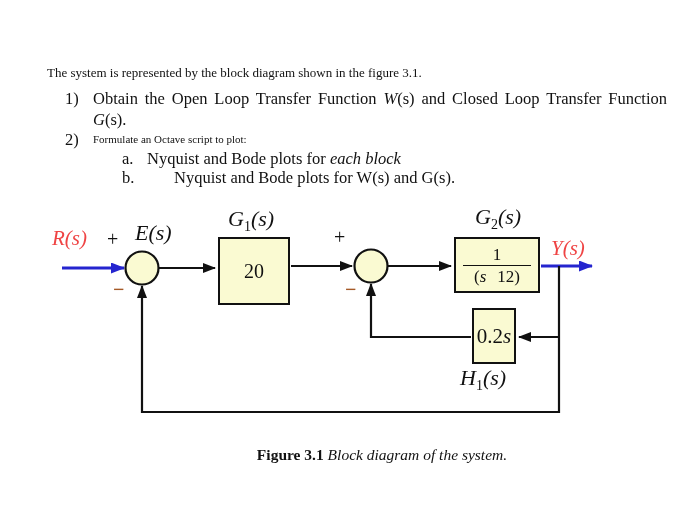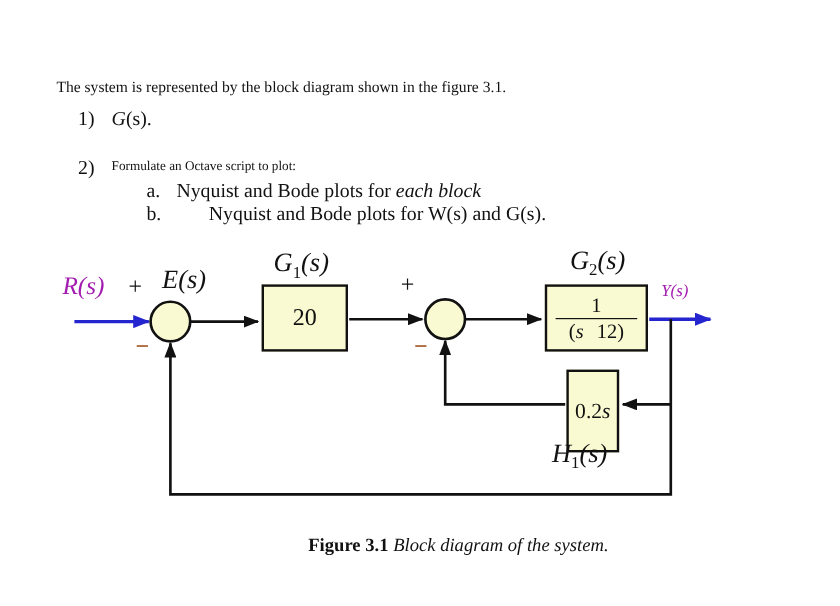--- a/index.html
+++ b/index.html
@@ -15,43 +15,44 @@
   .item1-body{left:93px;top:88px;width:574px;font-size:16.5px;line-height:21px;}
   .just{text-align:justify;text-align-last:justify;}
   .item2-body{left:93px;top:129px;font-size:11px;line-height:21px;}
   .suba-body,.subb-body{font-size:16.5px;line-height:21px;}
   
   svg.wires{left:0;top:0;}
   .block{
     box-sizing:border-box;background:#FAFAD2;border:2.5px solid #111;
     display:flex;align-items:center;justify-content:center;text-align:center;
   }
-  .g1-block{left:218px;top:237px;width:72px;height:56px;font-size:20px;}
+  .g1-block{left:218px;top:237px;width:72px;height:68px;font-size:20px;}
   .g2-block{left:454px;top:237px;width:86px;height:56px;flex-direction:column;font-size:17px;line-height:19px;}
-  .h1-block{left:472px;top:308px;width:44px;height:69px;font-size:18px;}
+  .h1-block{left:472px;top:308px;width:44px;height:56px;font-size:21px;}
   .frac-bar{width:68px;border-top:1.7px solid #111;margin:1px auto;}
   .den-gap{display:inline-block;width:11px;}
   .lbl{font-size:22px;font-style:italic;white-space:nowrap;}
   .lbl sub{font-size:14px;font-style:normal;}
-  .blue{color:#a21caf;}
+  .blue{color:#ef4444;}
   .sign{font-size:20px;font-style:normal;}
   .minus{color:#a55a28;font-size:20px;font-weight:bold;}
   .caption{left:382px;top:446px;transform:translateX(-50%);font-size:15.5px;white-space:nowrap;}
   .caption .cap-b{font-weight:bold;}
   .caption .cap-i{font-style:italic;}
 </style>
 </head>
 <body>
 
 <div class="page">
 
   <div class="abs intro">The system is represented by the block diagram shown in the figure 3.1.</div>
 
   <div class="abs marker" style="left:65px;top:88px;">1)</div>
   <div class="abs item1-body">
+    <div class="just"><span>Obtain the Open Loop Transfer Function </span><i>W</i><span>(s) and Closed Loop Transfer Function</span></div>
     <div><i>G</i><span>(s).</span></div>
   </div>
 
   <div class="abs marker" style="left:65px;top:129px;">2)</div>
   <div class="abs item2-body">Formulate an Octave script to plot:</div>
 
   <div class="abs marker" style="left:122px;top:148px;">a.</div>
   <div class="abs suba-body" style="left:147px;top:148px;"><span>Nyquist and Bode plots for </span><i>each block</i></div>
 
   <div class="abs marker" style="left:122px;top:167px;">b.</div>
@@ -106,19 +107,19 @@
   <div class="abs lbl" style="left:135px;top:220px;">E(s)</div>
   <div class="abs minus" style="left:113px;top:278px;">−</div>
 
   <div class="abs lbl" style="left:228px;top:206px;"><span>G</span><sub>1</sub><span>(s)</span></div>
 
   <div class="abs lbl sign" style="left:334px;top:226px;">+</div>
   <div class="abs minus" style="left:345px;top:278px;">−</div>
 
   <div class="abs lbl" style="left:475px;top:204px;"><span>G</span><sub>2</sub><span>(s)</span></div>
 
-  <div class="abs lbl blue" style="left:551px;top:236px;font-size:14px;">Y(s)</div>
+  <div class="abs lbl blue" style="left:551px;top:236px;font-size:21px;">Y(s)</div>
 
   <div class="abs lbl" style="left:460px;top:365px;"><span>H</span><sub>1</sub><span>(s)</span></div>
 
   <div class="abs caption"><span class="cap-b">Figure 3.1</span><span class="cap-i"> Block diagram of the system.</span></div>
 
 </div>
 
 </body></html>

